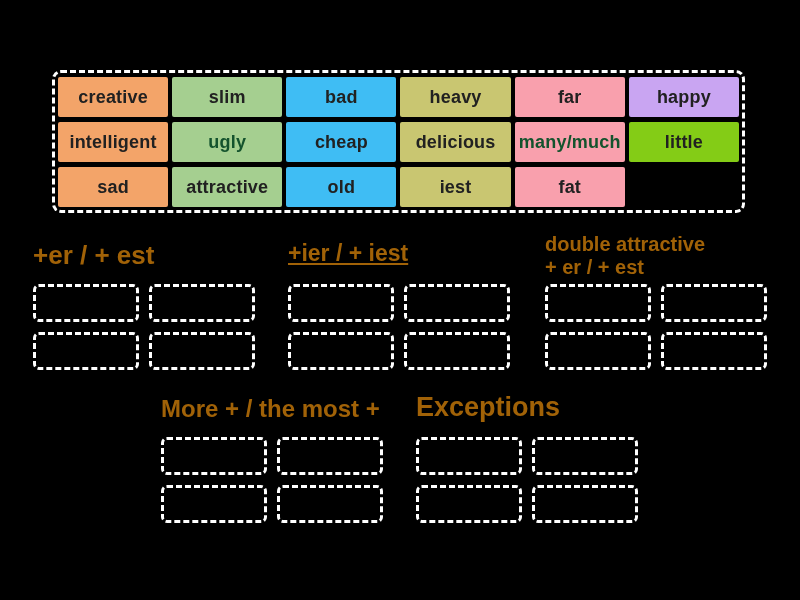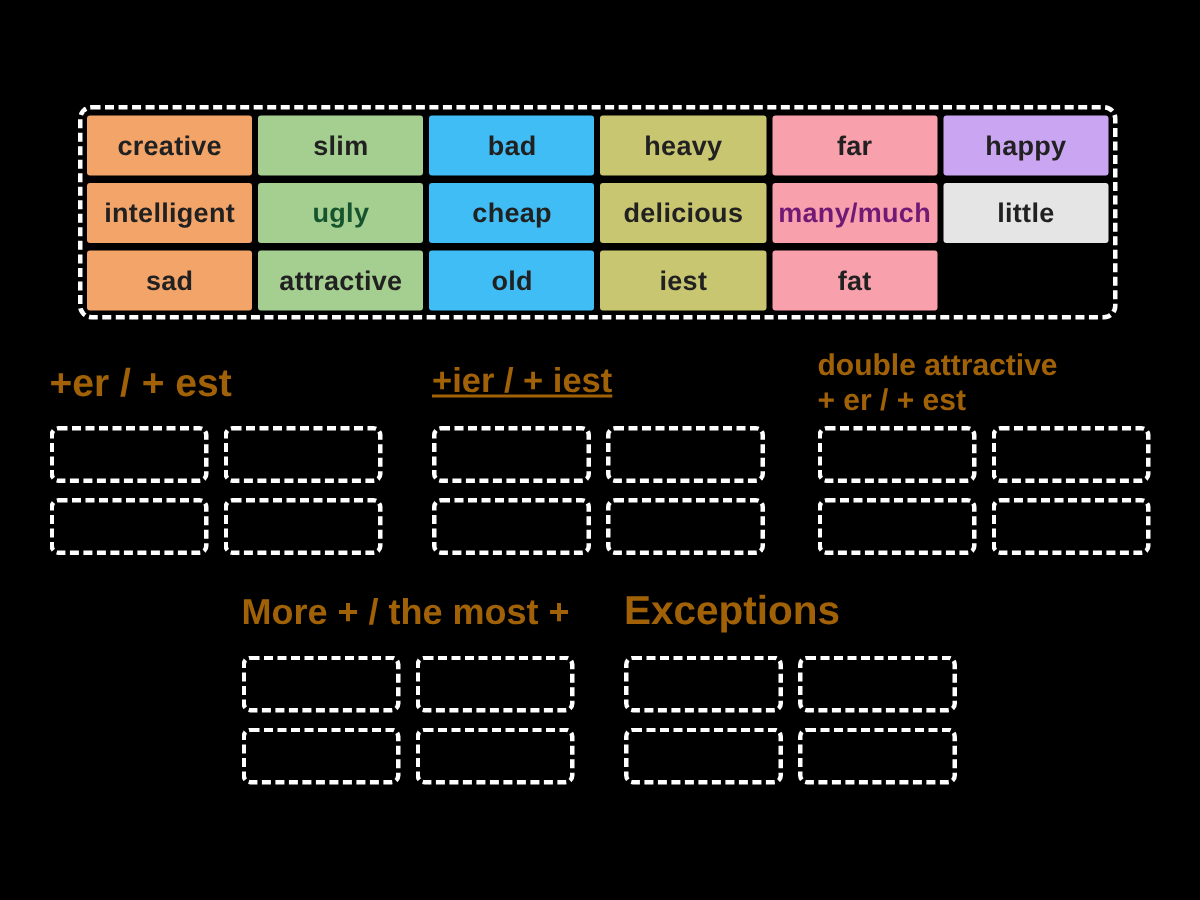--- a/index.html
+++ b/index.html
@@ -53,22 +53,22 @@
       <div class="tile" style="background: rgb(243, 164, 105); color: rgb(33, 33, 33);">creative</div>
       <div class="tile" style="background: rgb(165, 207, 144); color: rgb(33, 33, 33);">slim</div>
       <div class="tile" style="background: rgb(63, 189, 244); color: rgb(33, 33, 33);">bad</div>
       <div class="tile" style="background: rgb(201, 198, 113); color: rgb(33, 33, 33);">heavy</div>
       <div class="tile" style="background: rgb(249, 160, 173); color: rgb(33, 33, 33);">far</div>
       <div class="tile" style="background: rgb(201, 165, 242); color: rgb(33, 33, 33);">happy</div>
       <div class="tile" style="background: rgb(243, 164, 105); color: rgb(33, 33, 33);">intelligent</div>
       <div class="tile" style="background: rgb(165, 207, 144); color: #14532d;">ugly</div>
       <div class="tile" style="background: rgb(63, 189, 244); color: rgb(33, 33, 33);">cheap</div>
       <div class="tile" style="background: rgb(201, 198, 113); color: rgb(33, 33, 33);">delicious</div>
-      <div class="tile" style="background: rgb(249, 160, 173); color: #701a75;">many/much</div>
-      <div class="tile" style="background: #e5e5e5; color: rgb(33, 33, 33);">little</div>
+      <div class="tile" style="background: rgb(249, 160, 173); color: #14532d;">many/much</div>
+      <div class="tile" style="background: #84cc16; color: rgb(33, 33, 33);">little</div>
       <div class="tile" style="background: rgb(243, 164, 105); color: rgb(33, 33, 33);">sad</div>
       <div class="tile" style="background: rgb(165, 207, 144); color: rgb(33, 33, 33);">attractive</div>
       <div class="tile" style="background: rgb(63, 189, 244); color: rgb(33, 33, 33);">old</div>
       <div class="tile" style="background: rgb(201, 198, 113); color: rgb(33, 33, 33);">iest</div>
       <div class="tile" style="background: rgb(249, 160, 173); color: rgb(33, 33, 33);">fat</div>
     </div>
 
   <div class="ghead h1">+er / + est</div>
   <div class="ghead h2">+ier / + iest</div>
   <div class="ghead h3">double attractive

